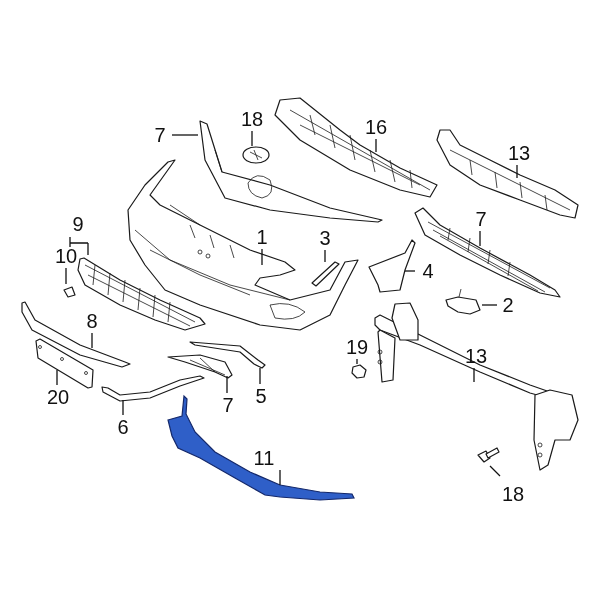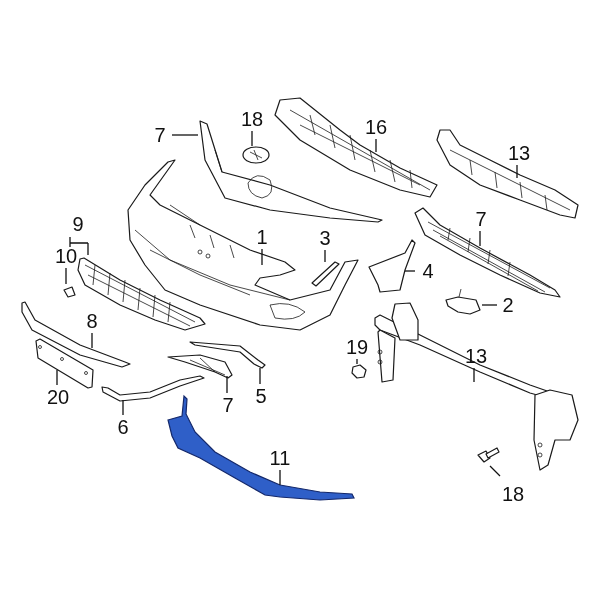--- a/index.html
+++ b/index.html
@@ -151,21 +151,21 @@
 <span class="callout" style="left:262px;top:237px">1</span>
 <span class="callout" style="left:508px;top:305px">2</span>
 <span class="callout" style="left:325px;top:238px">3</span>
 <span class="callout" style="left:428px;top:271px">4</span>
 <span class="callout" style="left:261px;top:396px">5</span>
 <span class="callout" style="left:123px;top:427px">6</span>
 <span class="callout" style="left:228px;top:405px">7</span>
 <span class="callout" style="left:92px;top:321px">8</span>
 <span class="callout" style="left:78px;top:224px">9</span>
 <span class="callout" style="left:66px;top:256px">10</span>
-<span class="callout" style="left:280px;top:458px">11</span>
+<span class="callout" style="left:264px;top:458px">11</span>
 <span class="callout" style="left:481px;top:219px">7</span>
 <span class="callout" style="left:519px;top:153px">13</span>
 <span class="callout" style="left:160px;top:135px">7</span>
 <span class="callout" style="left:252px;top:119px">18</span>
 <span class="callout" style="left:376px;top:127px">16</span>
 <span class="callout" style="left:476px;top:356px">13</span>
 <span class="callout" style="left:513px;top:494px">18</span>
 <span class="callout" style="left:357px;top:347px">19</span>
 <span class="callout" style="left:58px;top:397px">20</span>
 </div>

